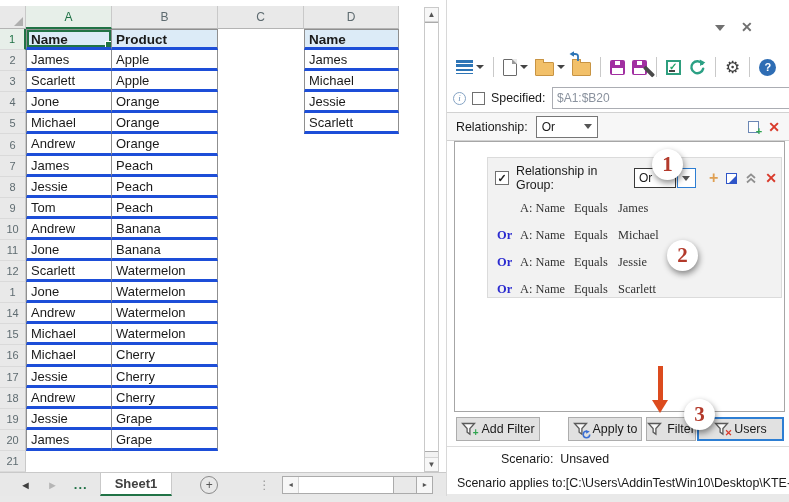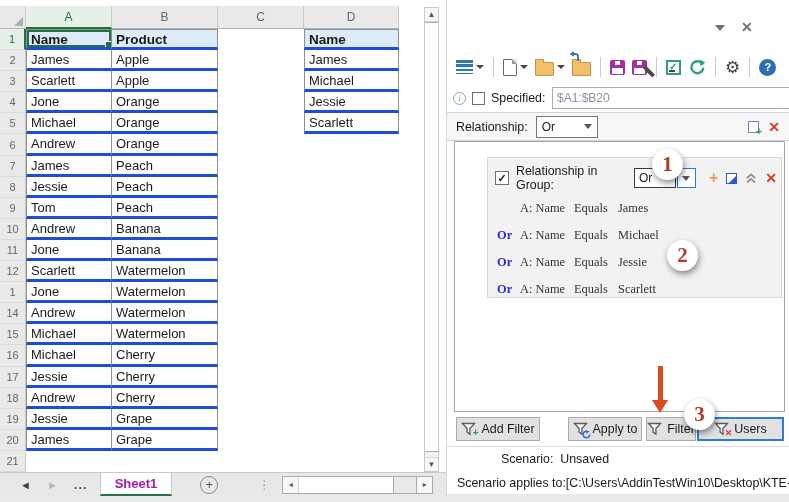--- a/index.html
+++ b/index.html
@@ -42,21 +42,21 @@
           border-top:1px solid #ABABAB;border-bottom:1px solid #ABABAB;}
 
   
   .tabbar{position:absolute;left:0;top:472px;width:446px;height:24px;background:#E8E8E8;
           border-top:1px solid #C9C9C9;display:flex;align-items:center;box-sizing:border-box;}
   .navl{margin-left:20px;font-size:11px;color:#3f3f3f;}
   .navr{margin-left:16px;font-size:11px;color:#B5B5B5;}
   .hiddendots{margin-left:16px;color:#1E7145;font-weight:bold;font-size:13px;letter-spacing:1px;}
   .tab{margin-left:12px;height:23px;background:#fff;display:flex;align-items:center;padding:0 14px;
        border-left:1px solid #C9C9C9;border-right:1px solid #C9C9C9;border-bottom:2px solid #217346;
-       color:#a21caf;font-weight:bold;font-size:13px;box-sizing:border-box;}
+       color:#404040;font-weight:bold;font-size:13px;box-sizing:border-box;}
   .plusc{margin-left:28px;width:16px;height:16px;border-radius:50%;border:1px solid #8a8a8a;color:#555;
          display:flex;align-items:center;justify-content:center;font-size:12px;line-height:1;}
   .vdots{margin-left:40px;color:#9a9a9a;font-size:12px;}
   .hscroll{margin-left:12px;display:flex;height:16px;border:1px solid #ABABAB;background:#E9E9E9;align-items:stretch;}
   .harrow{width:15px;background:#F7F7F7;display:flex;align-items:center;justify-content:center;
           font-size:8px;color:#555;}
   .harrow.l{border-right:1px solid #D5D5D5;}
   .harrow.r{border-left:1px solid #ABABAB;}
   .hthumb{width:94px;background:#fff;border-right:1px solid #ABABAB;}
   .htrack{width:22px;}

